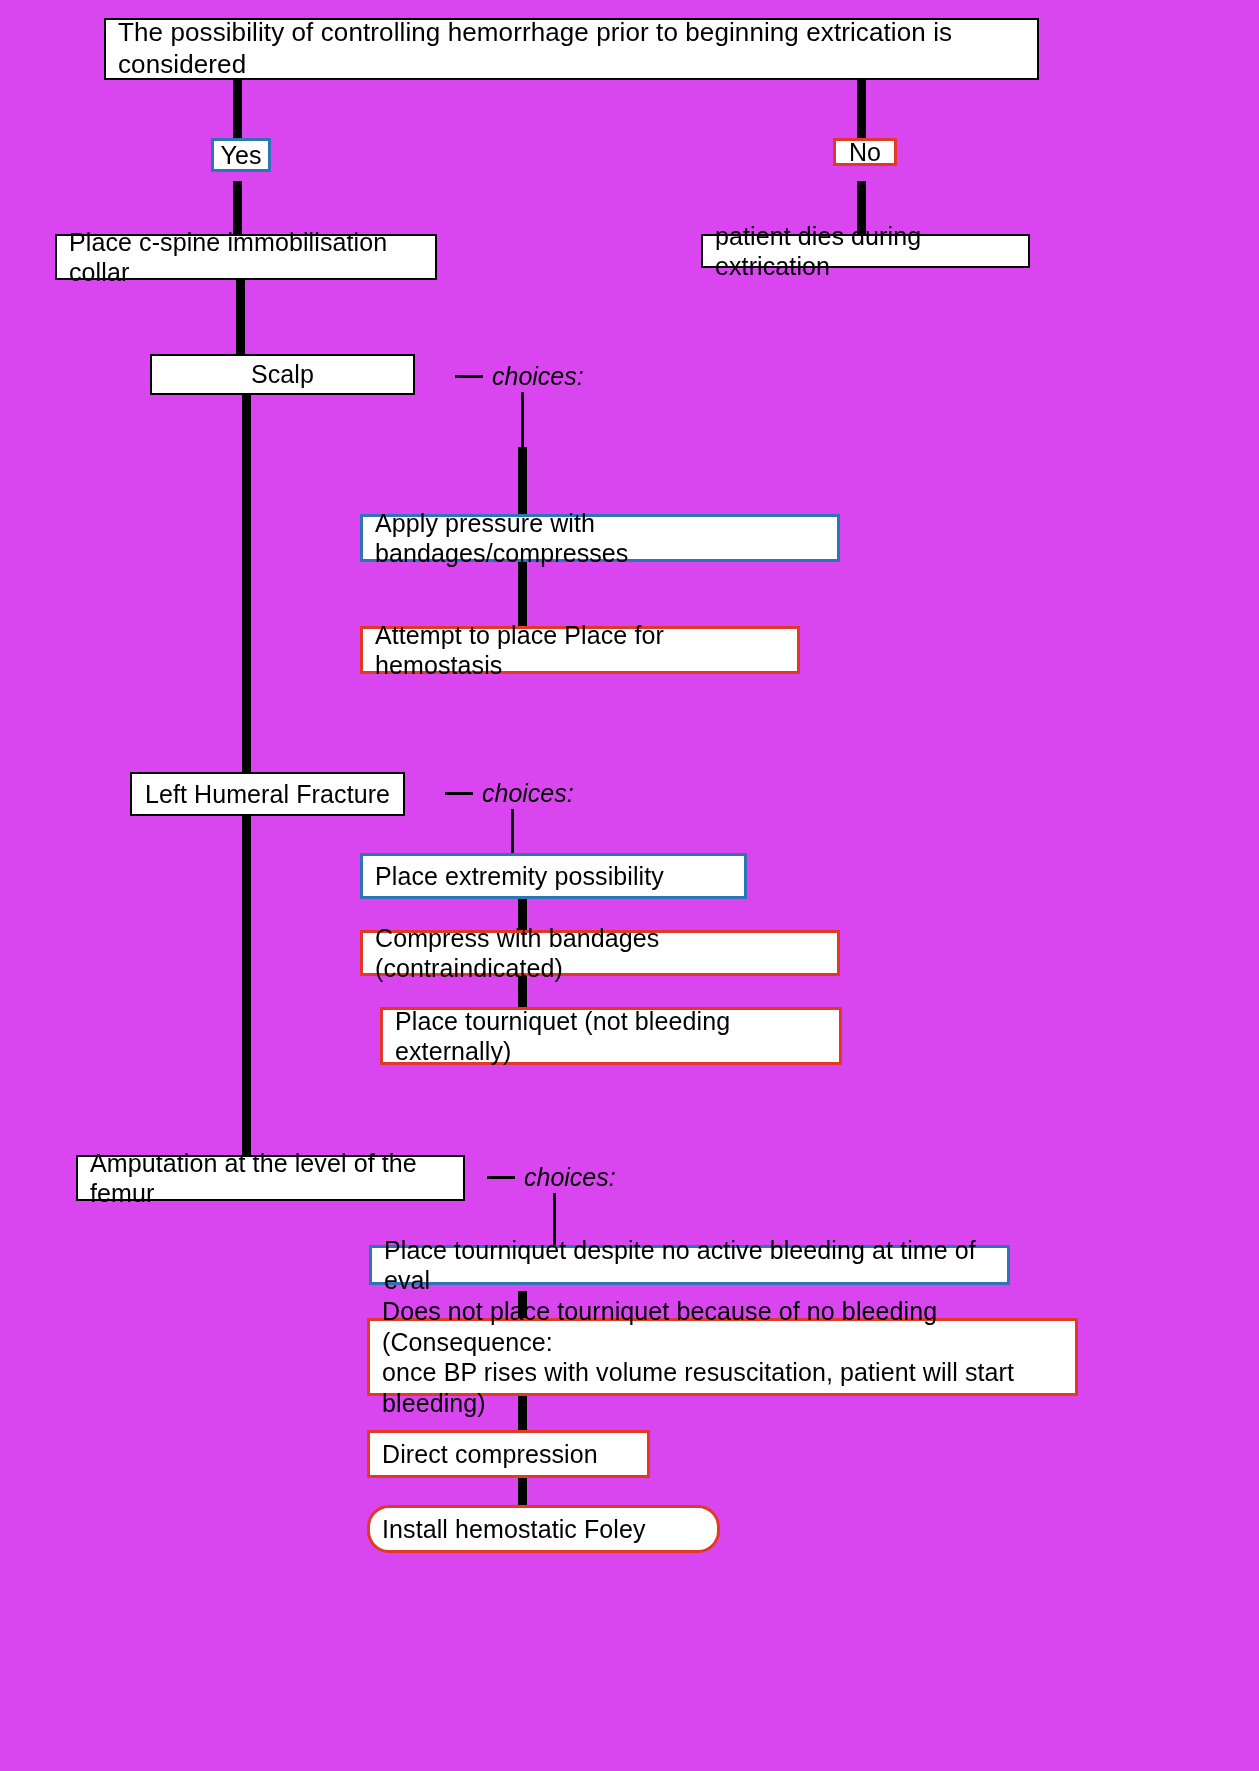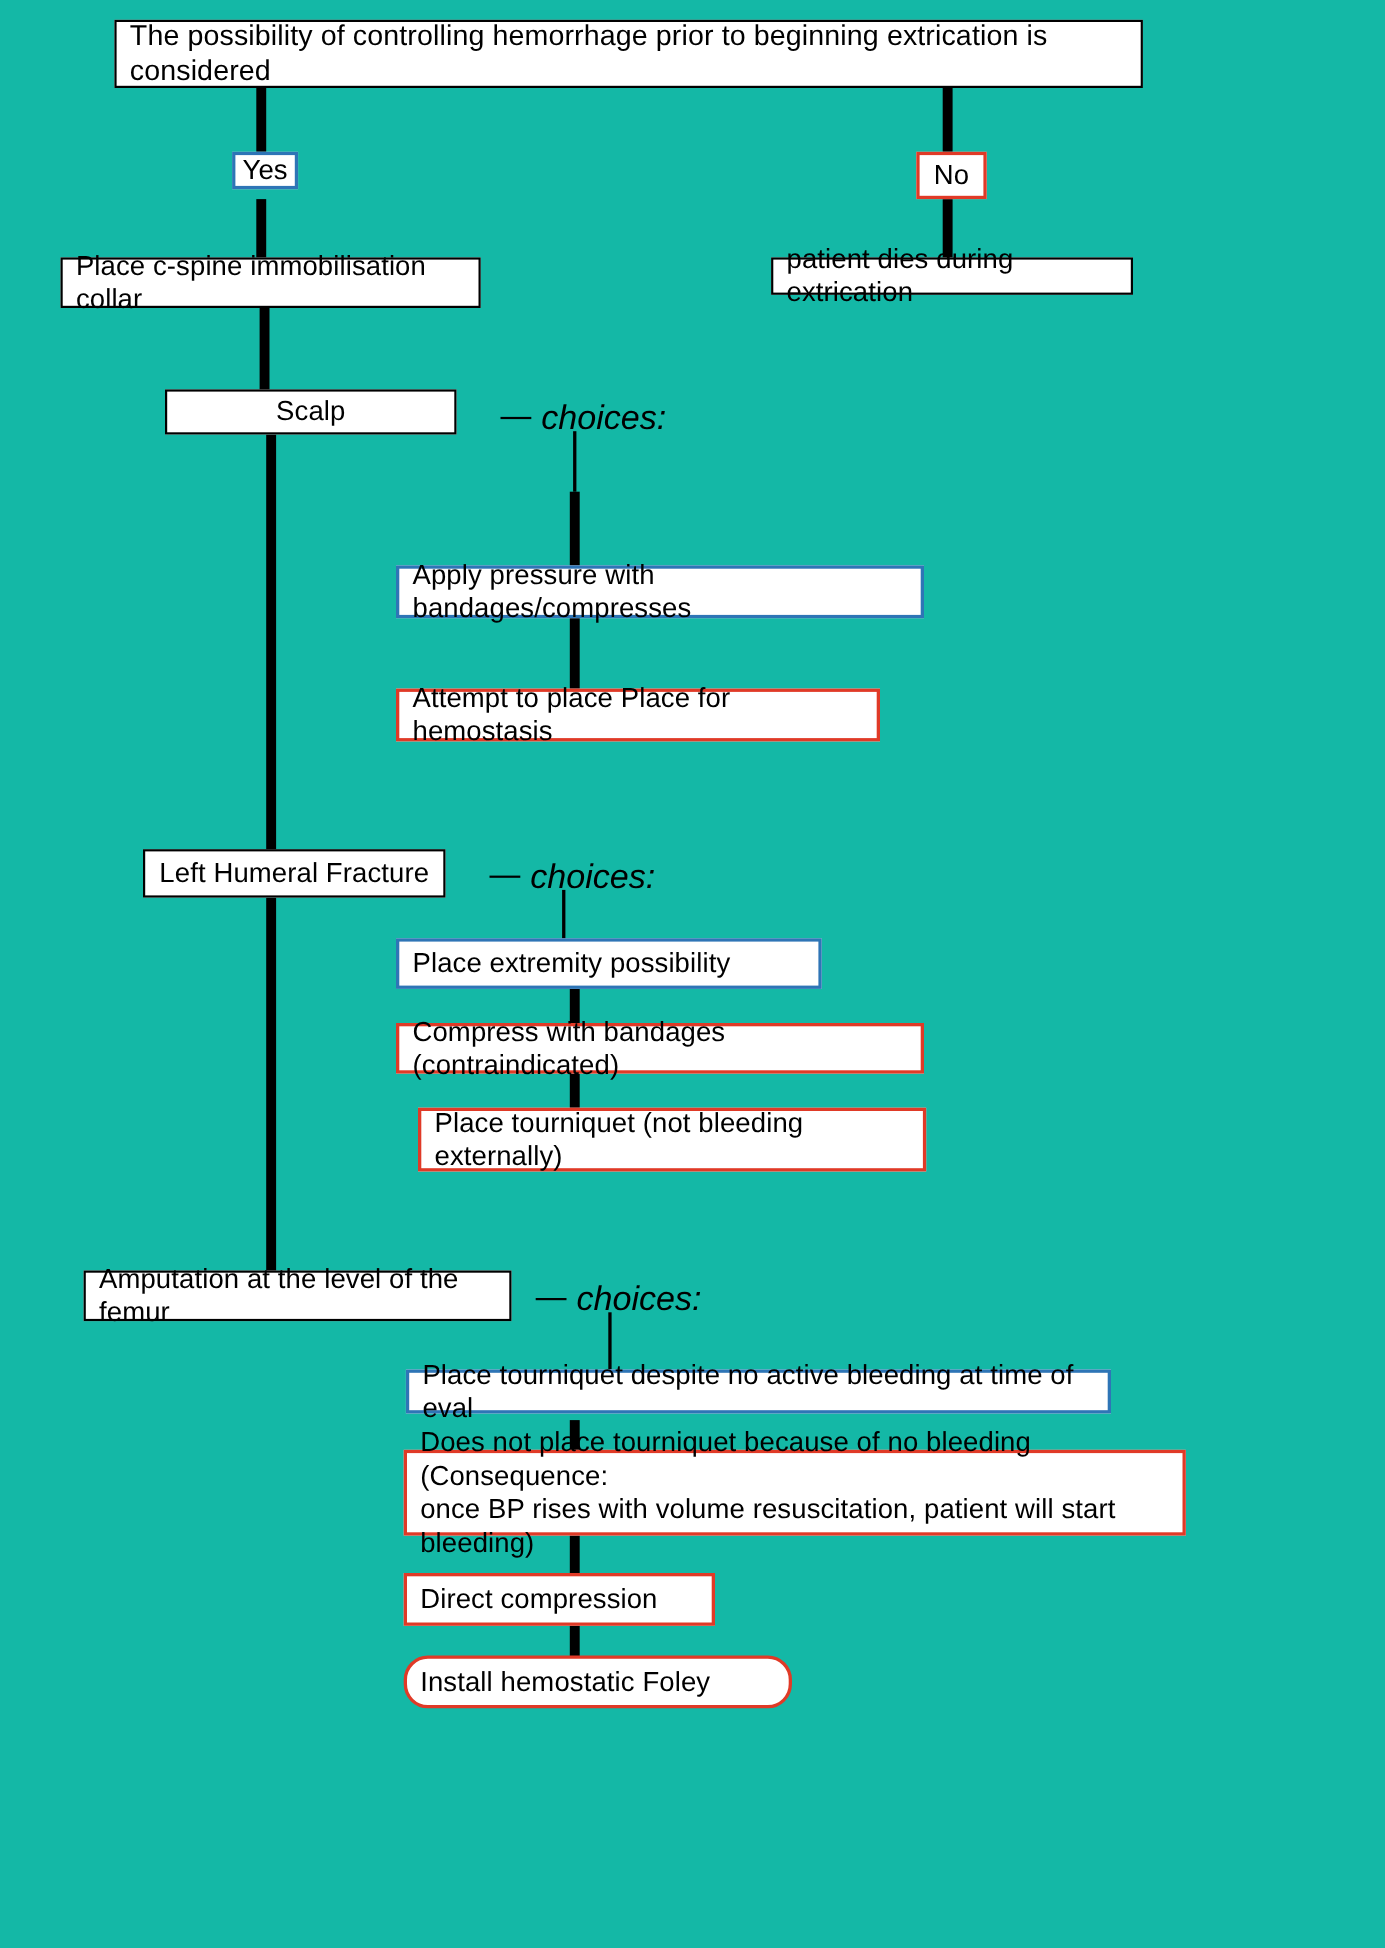--- a/index.html
+++ b/index.html
@@ -8,21 +8,21 @@
     background: #ffffff;
   }
   body {
     font-family: "Liberation Sans", sans-serif;
     color: #000000;
   }
   #canvas {
     position: relative;
     width: 1259px;
     height: 1771px;
-    background: #14b8a6;
+    background: #d946ef;
     overflow: hidden;
   }
   .node {
     position: absolute;
     box-sizing: border-box;
     background: #ffffff;
     display: flex;
     align-items: center;
     justify-content: flex-start;
     font-size: 25px;
@@ -44,21 +44,21 @@
     z-index: 1;
   }
   .thin-connector {
     position: absolute;
     background: #000000;
     width: 2.5px;
     z-index: 1;
   }
   .choice-label {
     position: absolute;
-    font-size: 31px;
+    font-size: 25px;
     font-style: italic;
     white-space: nowrap;
     z-index: 3;
     display: flex;
     align-items: center;
     gap: 9px;
   }
   .choice-dash {
     display: inline-block;
     width: 28px;
@@ -71,21 +71,21 @@
 
 <div id="canvas">
 
   <div class="node black center" style="left:104px; top:18px; width:935px; height:62px; font-size:26px;">The possibility of controlling hemorrhage prior to beginning extrication is considered</div>
 
   <div class="connector" style="left:233px; top:80px; height:58px;"></div>
 
   <div class="connector" style="left:857px; top:80px; height:58px;"></div>
 
   <div class="node blue center" style="left:211px; top:138px; width:60px; height:34px;">Yes</div>
-  <div class="node red center" style="left:833px; top:138px; width:64px; height:43px;">No</div>
+  <div class="node red center" style="left:833px; top:138px; width:64px; height:28px;">No</div>
 
   <div class="connector" style="left:233px; top:181px; height:55px;"></div>
 
   <div class="connector" style="left:857px; top:181px; height:55px;"></div>
 
   <div class="node black center" style="left:55px; top:234px; width:382px; height:46px;">Place c-spine immobilisation collar</div>
   <div class="node black center" style="left:701px; top:234px; width:329px; height:34px;">patient dies during extrication</div>
 
   <div class="connector" style="left:236px; top:280px; height:75px;"></div>
 

